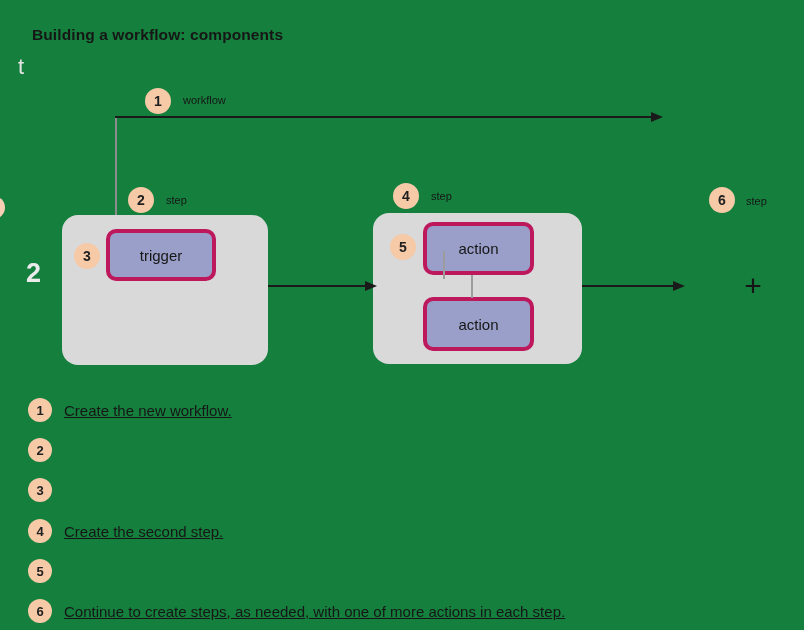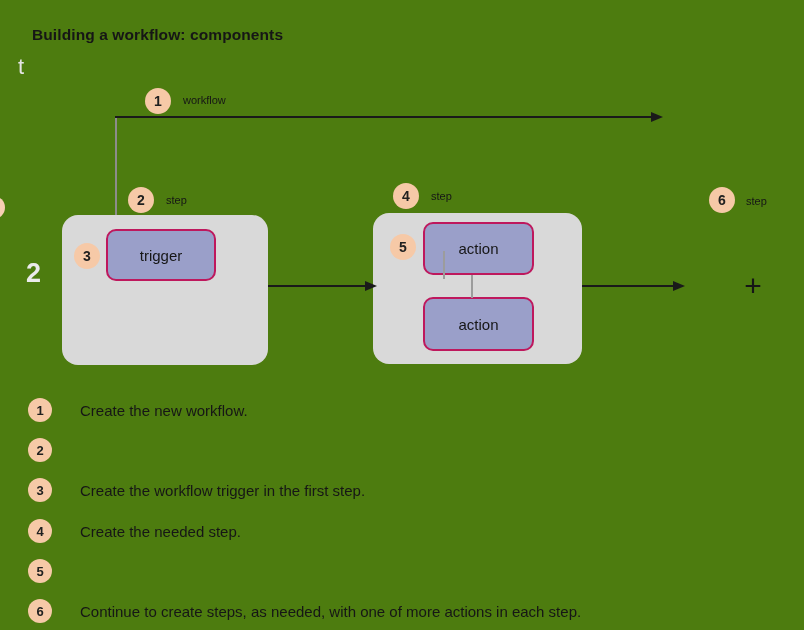--- a/index.html
+++ b/index.html
@@ -5,21 +5,21 @@
   * { margin: 0; padding: 0; box-sizing: border-box; }
   html, body { background: #ffffff; }
   body {
     font-family: "Liberation Sans", "DejaVu Sans", sans-serif;
     color: #161616;
   }
   .canvas {
     position: relative;
     width: 804px;
     height: 630px;
-    background: #4d7c0f;
+    background: #15803d;
     overflow: hidden;
   }
   .title {
     position: absolute;
     left: 32px; top: 26px;
     font-size: 15.5px;
     font-weight: bold;
     color: #161616;
     letter-spacing: 0.1px;
   }
@@ -68,21 +68,21 @@
   
   .step-box {
     position: absolute;
     background: #d9d9d9;
     border-radius: 16px;
     z-index: 1;
   }
   .node {
     position: absolute;
     background: #9a9fc9;
-    border: 2px solid #be185d;
+    border: 4px solid #be185d;
     border-radius: 10px;
     display: flex; align-items: center; justify-content: center;
     font-size: 15px; color: #161616;
     z-index: 2;
   }
   .connector { position: absolute; width: 2px; background: #9c9c9c; z-index: 3; }
   .plus-sign {
     position: absolute; left: 753px; top: 287px;
     transform: translate(-50%, -52%);
     font-size: 30px; font-weight: 400; color: #161616;
@@ -95,23 +95,24 @@
     height: 24px;
   }
   .legend-row .lbadge {
     width: 24px; height: 24px; border-radius: 50%;
     background: #f6c9a7; color: #202020;
     font-size: 13px; font-weight: 600;
     display: flex; align-items: center; justify-content: center;
     flex: 0 0 auto;
   }
   .legend-row .ltext {
-    margin-left: 28px;
+    margin-left: 12px;
     font-size: 15px; color: #161616;
     white-space: nowrap;
+    text-decoration: underline;
   }
 </style>
 </head>
 <body>
 
 <div class="canvas">
 
   <div class="title">Building a workflow: components</div>
 
   <div class="ghost-t">t</div>
@@ -159,25 +160,24 @@
 
   <div class="legend-row" style="top:398px;">
     <div class="lbadge">1</div>
     <div class="ltext">Create the new workflow.</div>
   </div>
   <div class="legend-row" style="top:438px;">
     <div class="lbadge">2</div>
   </div>
   <div class="legend-row" style="top:478px;">
     <div class="lbadge">3</div>
-    <div class="ltext">Create the workflow trigger in the first step.</div>
   </div>
   <div class="legend-row" style="top:519px;">
     <div class="lbadge">4</div>
-    <div class="ltext">Create the needed step.</div>
+    <div class="ltext">Create the second step.</div>
   </div>
   <div class="legend-row" style="top:559px;">
     <div class="lbadge">5</div>
   </div>
   <div class="legend-row" style="top:599px;">
     <div class="lbadge">6</div>
     <div class="ltext">Continue to create steps, as needed, with one of more actions in each step.</div>
   </div>
 
 </div>

